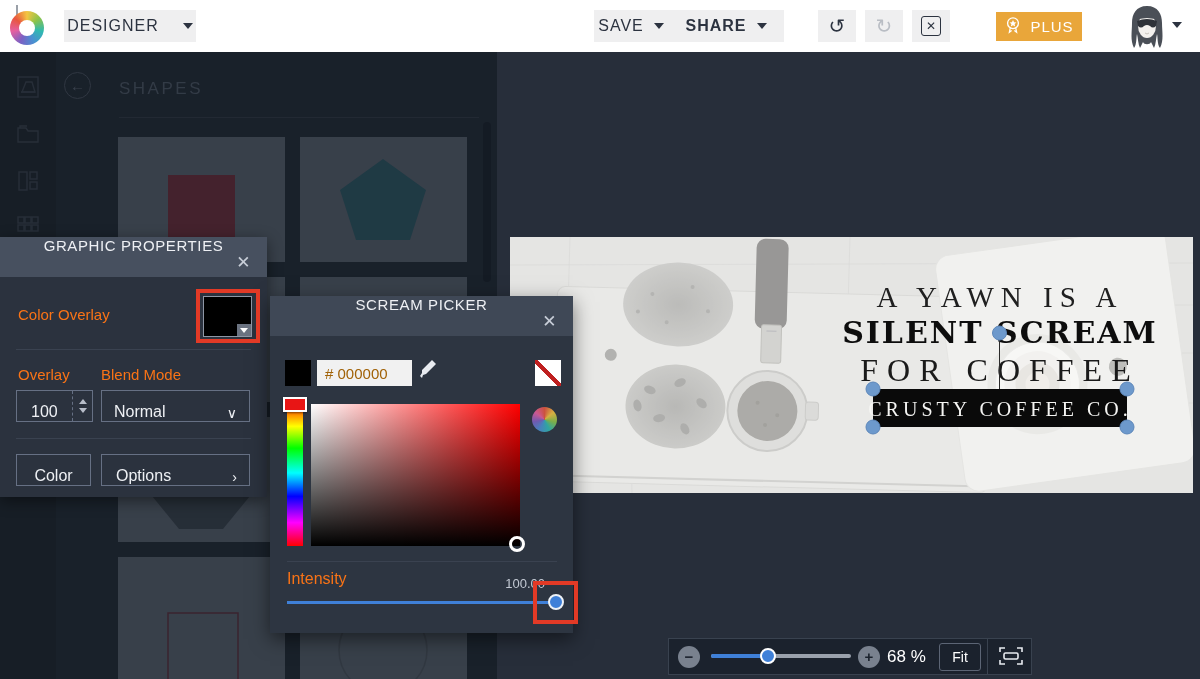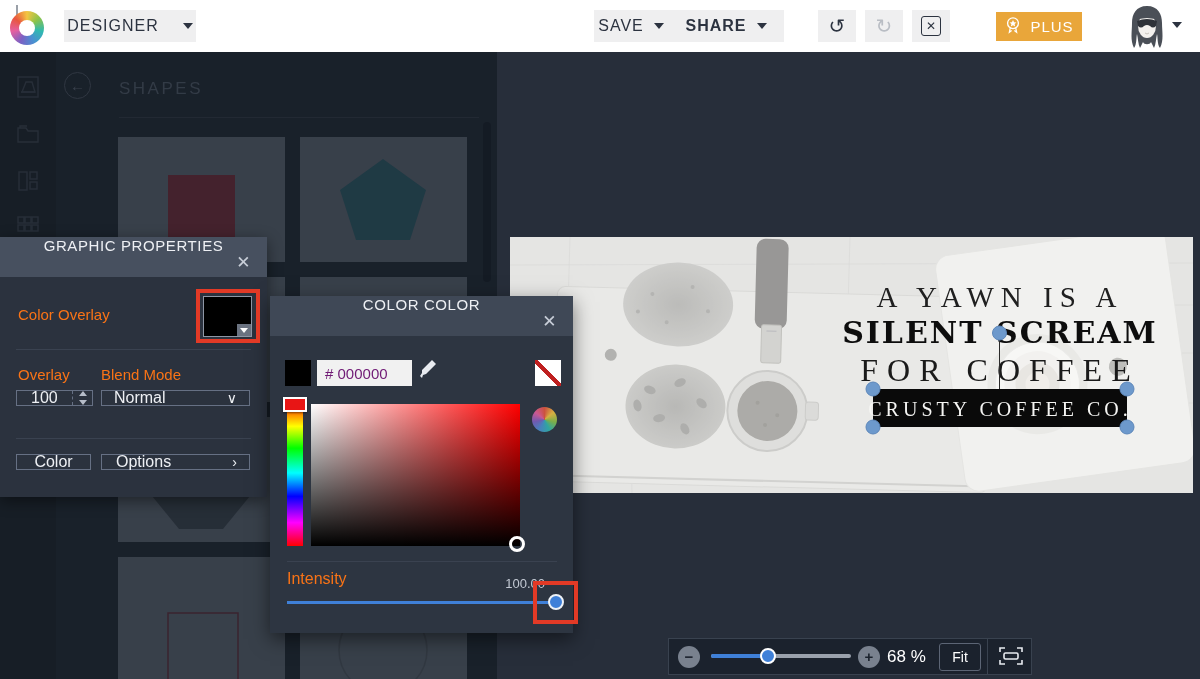--- a/index.html
+++ b/index.html
@@ -64,41 +64,41 @@
     box-shadow:0 4px 14px rgba(0,0,0,0.45); }
   #gp-panel .panel-header { background:#47505f; }
   #gp-divider1 { left:16px; top:112px; width:235px; height:1px; background:#3a4250; }
   #gp-divider2 { left:16px; top:201px; width:235px; height:1px; background:#3a4250; }
   #color-overlay-swatch { left:203px; top:59px; width:49px; height:41px; background:#000;
     border:1px solid #8e96a4; cursor:pointer; }
   #color-overlay-swatch .corner { position:absolute; right:0; bottom:0; width:14px; height:12px;
     background:#6b7381; display:flex; align-items:center; justify-content:center; }
   #color-overlay-swatch .corner::after { content:""; width:0; height:0; border-left:4px solid transparent;
     border-right:4px solid transparent; border-top:5px solid #fff; }
-  .field { position:absolute; height:16px; border:1px solid #667084; color:#eef0f4; font-size:16px;
-    background:transparent; display:flex; align-items:center; cursor:pointer; }
+  .field { position:absolute; height:32px; border:1px solid #667084; color:#eef0f4; font-size:16px;
+    background:transparent; display:flex; align-items:flex-end; cursor:pointer; }
   #opacity-input { left:16px; top:153px; width:77px; padding-left:14px; }
   #opacity-stepper { position:absolute; right:0; top:0; bottom:0; width:20px;
     border-left:1px dashed #667084; display:flex; flex-direction:column; align-items:center;
     justify-content:center; gap:4px; }
   .tri-up { width:0; height:0; border-left:4px solid transparent; border-right:4px solid transparent;
     border-bottom:5px solid #b7bdc9; }
   .tri-dn { width:0; height:0; border-left:4px solid transparent; border-right:4px solid transparent;
     border-top:5px solid #b7bdc9; }
   #blend-select { left:101px; top:153px; width:149px; padding-left:12px; }
   .chev { margin-left:auto; margin-right:12px; color:#eef0f4; font-size:14px; }
   #delete-btn { left:16px; top:217px; width:75px; justify-content:center; }
   #options-btn { left:101px; top:217px; width:149px; padding-left:14px; }
 
   #cp-panel { left:270px; top:296px; width:303px; height:337px; background:#2d3541; z-index:22;
     box-shadow:0 6px 18px rgba(0,0,0,0.5); }
   #cp-panel .panel-header { background:#3f4856; }
   #cp-cur-swatch { left:15px; top:64px; width:26px; height:26px; background:#000; }
   #hex-input { left:47px; top:64px; width:95px; height:26px; background:#f1f1f1; border:none;
-    color:#701a75; font-size:15px; padding-left:8px; font-family:"Liberation Sans",sans-serif; }
+    color:#a16207; font-size:15px; padding-left:8px; font-family:"Liberation Sans",sans-serif; }
   #eyedropper { left:148px; top:62px; width:20px; height:26px; }
   #none-swatch { left:265px; top:64px; width:26px; height:26px; background:#fff; cursor:pointer;
     background-image:linear-gradient(45deg, transparent 44%, #bf2020 44%, #bf2020 54%, transparent 54%); }
   #hue-bar { left:17px; top:104px; width:16px; height:146px; cursor:pointer;
     background:linear-gradient(180deg,#f00 0%,#ff8000 9%,#ff0 18%,#0f0 33%,#0ff 50%,#00f 66%,#f0f 84%,#f00 100%); }
   #hue-handle { left:13px; top:101px; width:24px; height:15px; background:#e81515;
     border:2px solid #fff; box-shadow:0 1px 2px rgba(0,0,0,.5); }
   #sv-box { left:41px; top:108px; width:209px; height:142px; cursor:crosshair;
     background:linear-gradient(to top, #000, rgba(0,0,0,0)), linear-gradient(to right, #fff, #f00); }
   #sv-handle { left:239px; top:240px; width:16px; height:16px; border:3px solid #fff;
@@ -340,21 +340,21 @@
       <span>Color</span>
     </div>
     <div id="options-btn" class="field">
       <span>Options</span>
       <span class="chev">›</span>
     </div>
   </div>
 
   <div id="cp-panel" class="abs">
     <div class="panel-header">
-      <span>COLOR COLOR</span>
+      <span>SCREAM PICKER</span>
       <span class="panel-close">✕</span>
     </div>
     <div id="cp-cur-swatch" class="abs"></div>
     <input id="hex-input" class="abs" value="# 000000" style="">
     <span id="eyedropper" class="abs">
       <svg viewBox="0 0 20 26" width="20" height="26">
         <path d="M14 2 L18 6 L8 16 L5 17 L4 20 L2 18 L4 15 L4 12 Z" fill="#e8ebf0"></path>
       </svg>
     </span>
     <div id="none-swatch" class="abs"></div>

